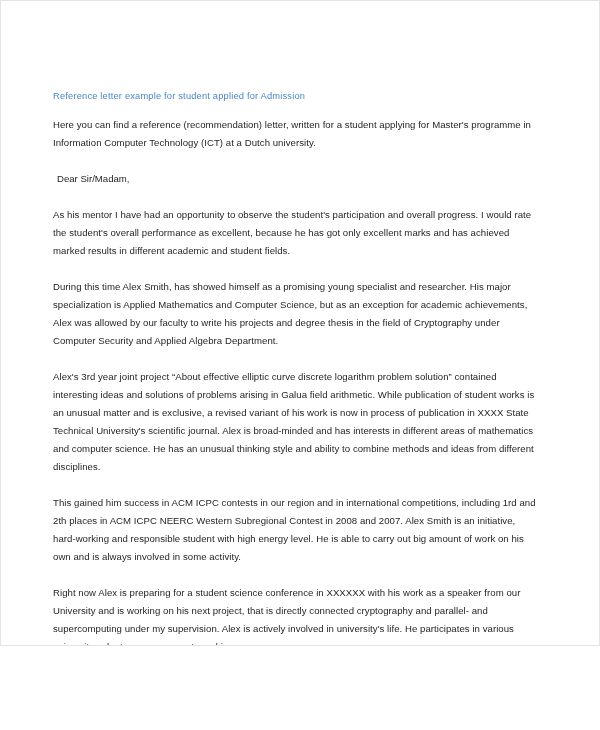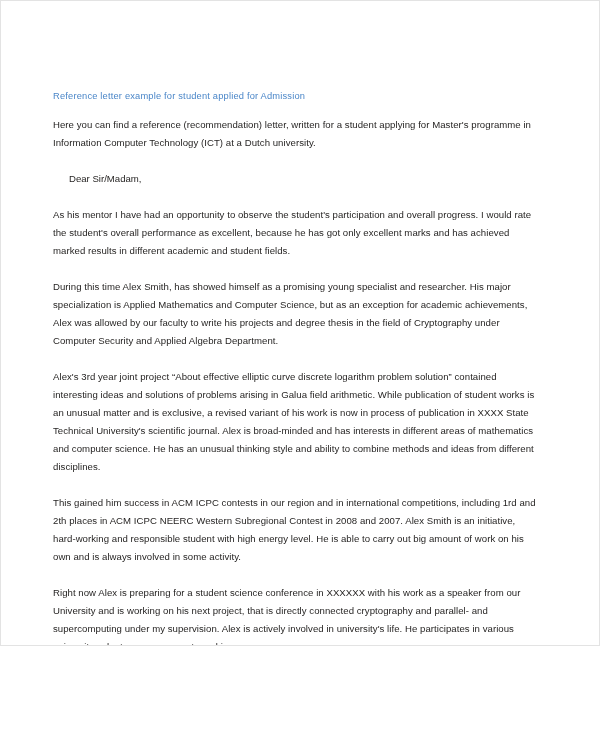--- a/index.html
+++ b/index.html
@@ -39,21 +39,21 @@
     line-height: 18px;
     color: #211f1e;
     margin: 0 0 18px 0;
     text-align: left;
     letter-spacing: 0.005em;
   }
   .salutation {
     font-size: 9.6px;
     line-height: 18px;
     color: #211f1e;
-    margin: 0 0 18px 16px;
+    margin: 0 0 18px 4px;
   }
 </style>
 </head>
 <body>
 
 <div class="page">
   <div class="doc-body">
 
     <div class="doc-heading">Reference letter example for student applied for Admission</div>
 

